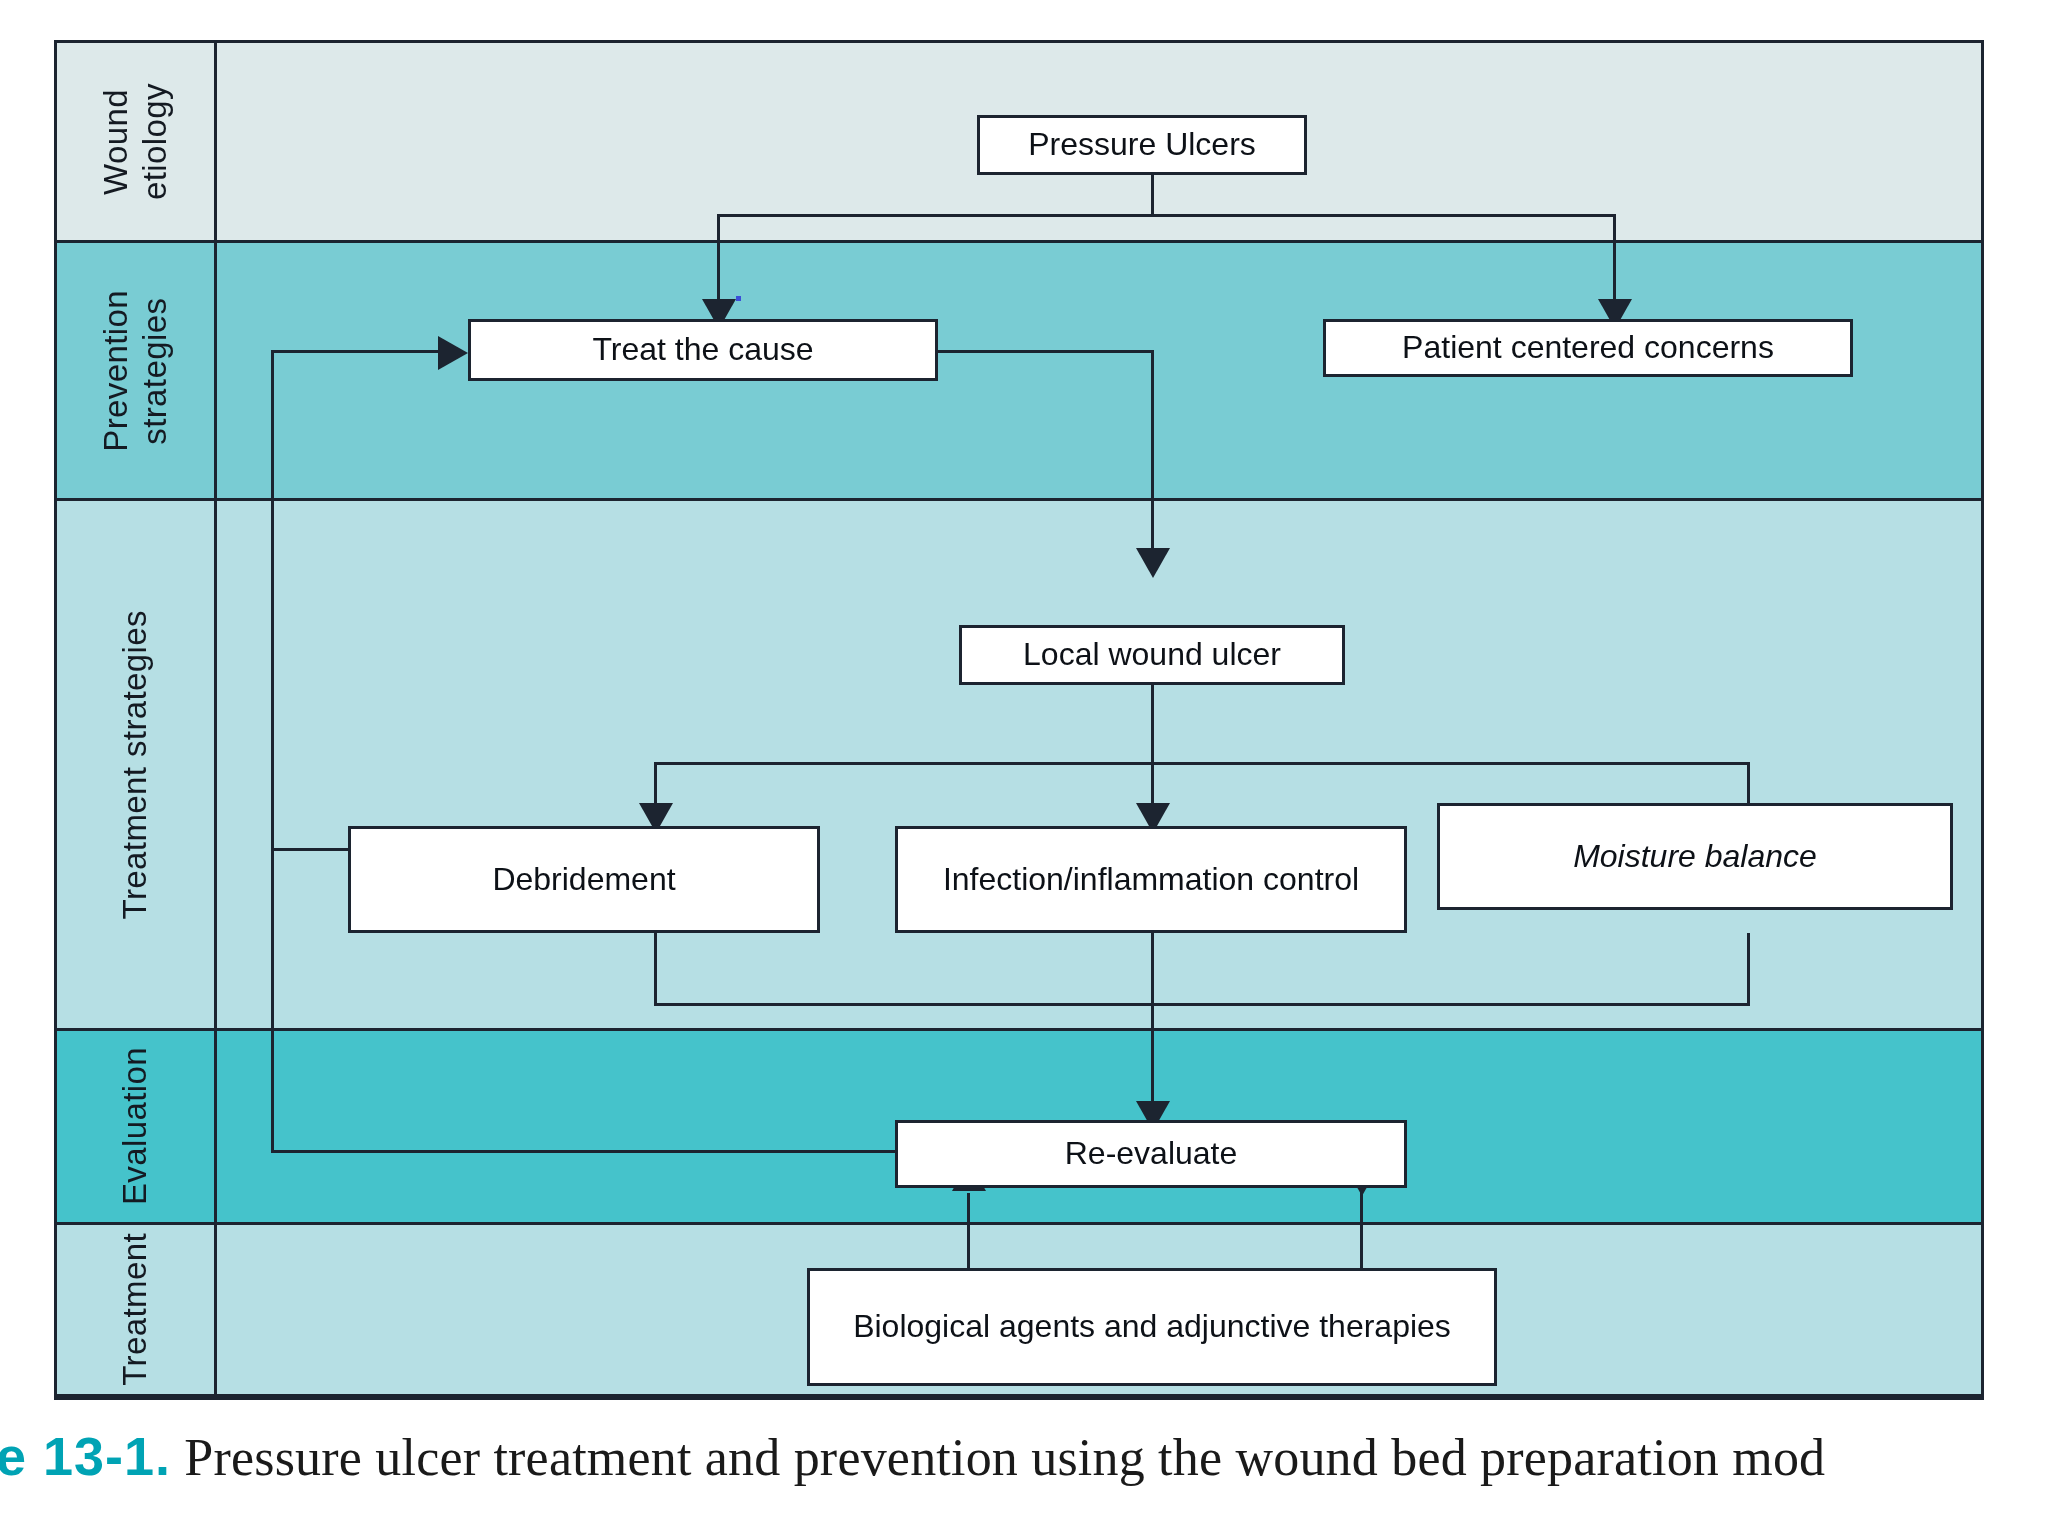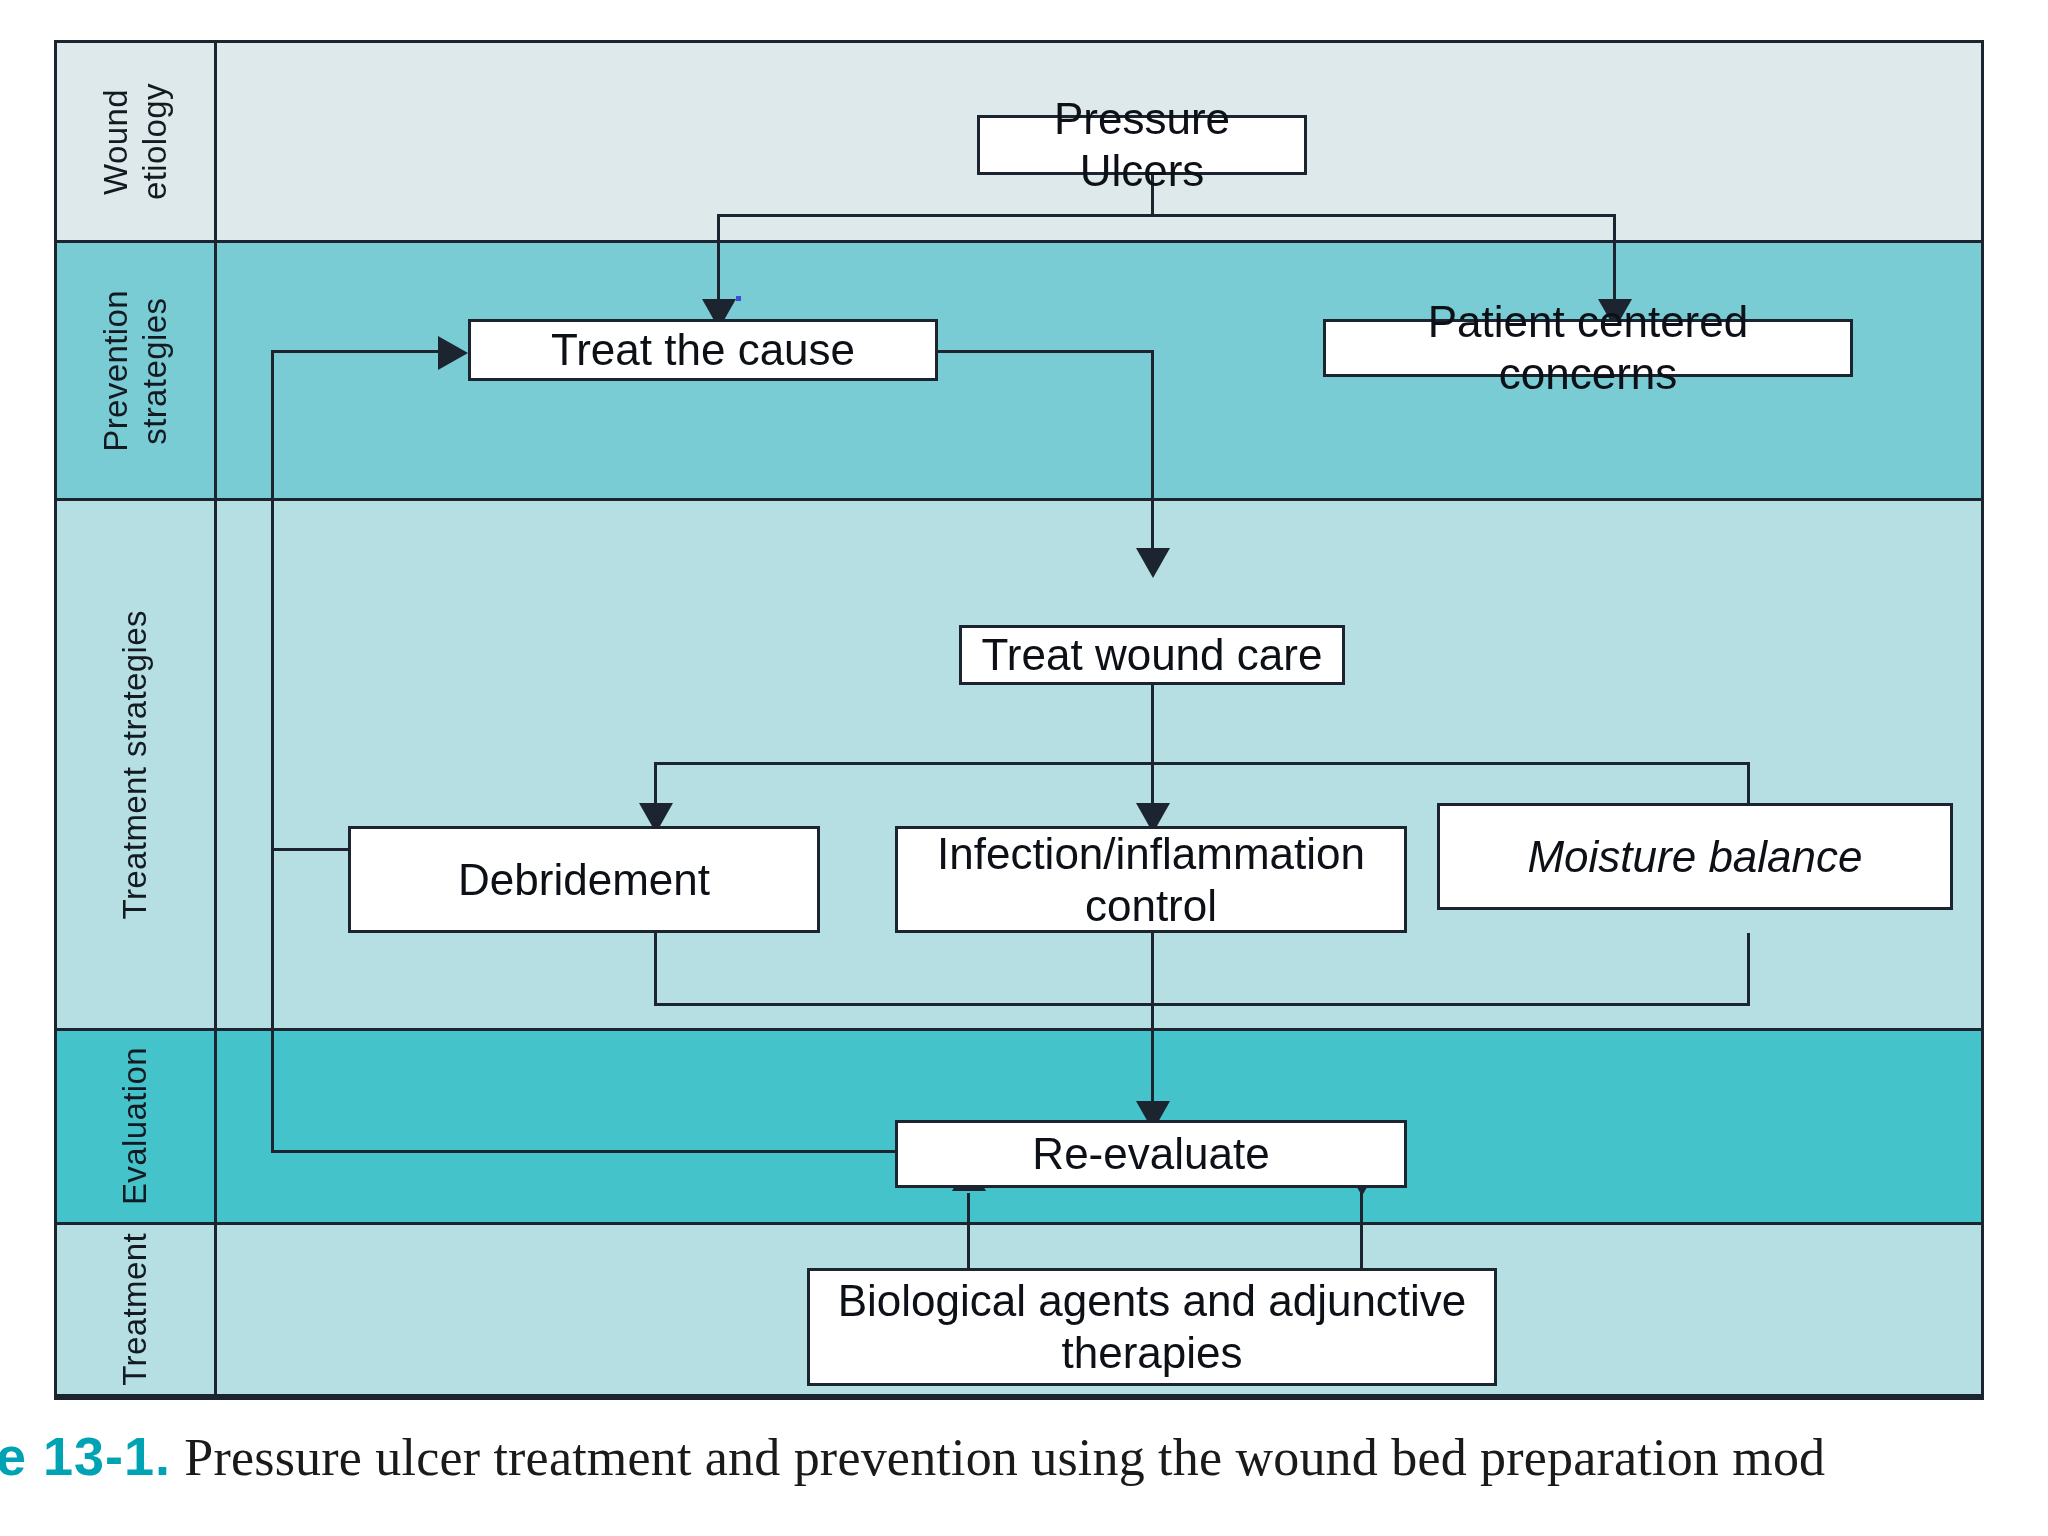--- a/index.html
+++ b/index.html
@@ -20,21 +20,21 @@
               display:flex;align-items:center;justify-content:center;overflow:hidden;}
   .band-label-txt{writing-mode:vertical-rl;transform:rotate(180deg);
               font-size:33px;color:#141a22;letter-spacing:.4px;line-height:1.18;
               text-align:center;white-space:pre-line;font-weight:400;}
 
   .band-body{position:absolute;left:160px;top:0;right:0;height:100%;}
 
   
   .node{position:absolute;background:#ffffff;border:3px solid #1c2430;
         box-sizing:border-box;display:flex;align-items:center;justify-content:center;
-        text-align:center;color:#0d1117;font-size:44px;line-height:1.18;
+        text-align:center;color:#0d1117;font-size:32px;line-height:1.18;
         padding:2px 16px;z-index:6;}
 
   
   .ln{position:absolute;background:#1c2430;z-index:4;}
   .lh{height:3px;}
   .lv{width:3px;}
 
   .arw{position:absolute;width:0;height:0;z-index:5;}
   .arw-d{border-left:17px solid transparent;border-right:17px solid transparent;
          border-top:30px solid #1c2430;}
@@ -146,21 +146,21 @@
     <div class="arw arw-u" style="left:895px;top:1118px;"></div>
 
     <div class="speck" style="left:679px;top:253px;"></div>
 
     <div class="node" style="left:920px;top:72px;width:330px;height:60px;">Pressure Ulcers</div>
 
     <div class="node" style="left:411px;top:307px;width:470px;height:62px;transform:translateY(-31px);">Treat the cause</div>
 
     <div class="node" style="left:1266px;top:307px;width:530px;height:58px;transform:translateY(-31px);">Patient centered concerns</div>
 
-    <div class="node" style="left:902px;top:582px;width:386px;height:60px;">Treat wound care</div>
+    <div class="node" style="left:902px;top:582px;width:386px;height:60px;">Local wound ulcer</div>
 
     <div class="node" style="left:291px;top:783px;width:472px;height:107px;">Debridement</div>
 
     <div class="node" style="left:838px;top:783px;width:512px;height:107px;">Infection/inflammation control</div>
 
     <div class="node" style="left:1380px;top:760px;width:516px;height:107px;font-style:italic;">Moisture balance</div>
 
     <div class="node" style="left:838px;top:1077px;width:512px;height:68px;">Re-evaluate</div>
 
     <div class="node" style="left:750px;top:1225px;width:690px;height:118px;">Biological agents and adjunctive therapies</div>

